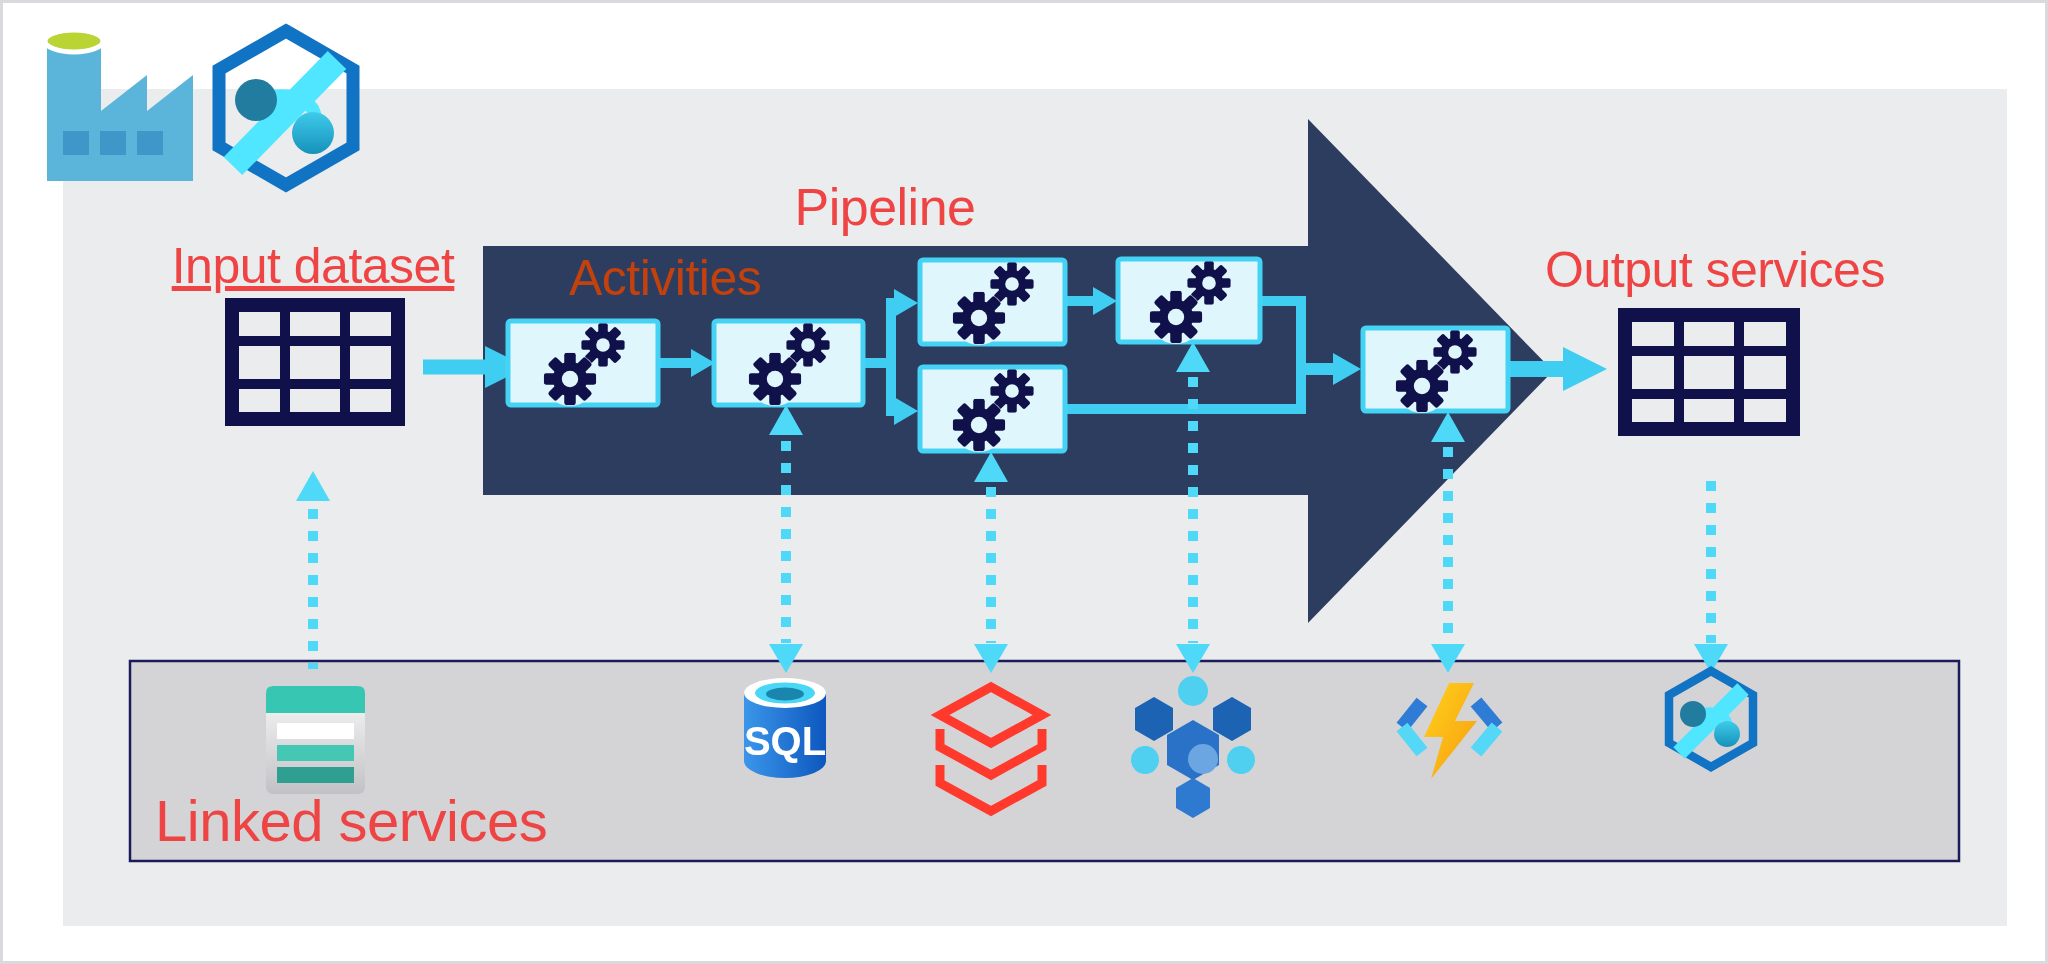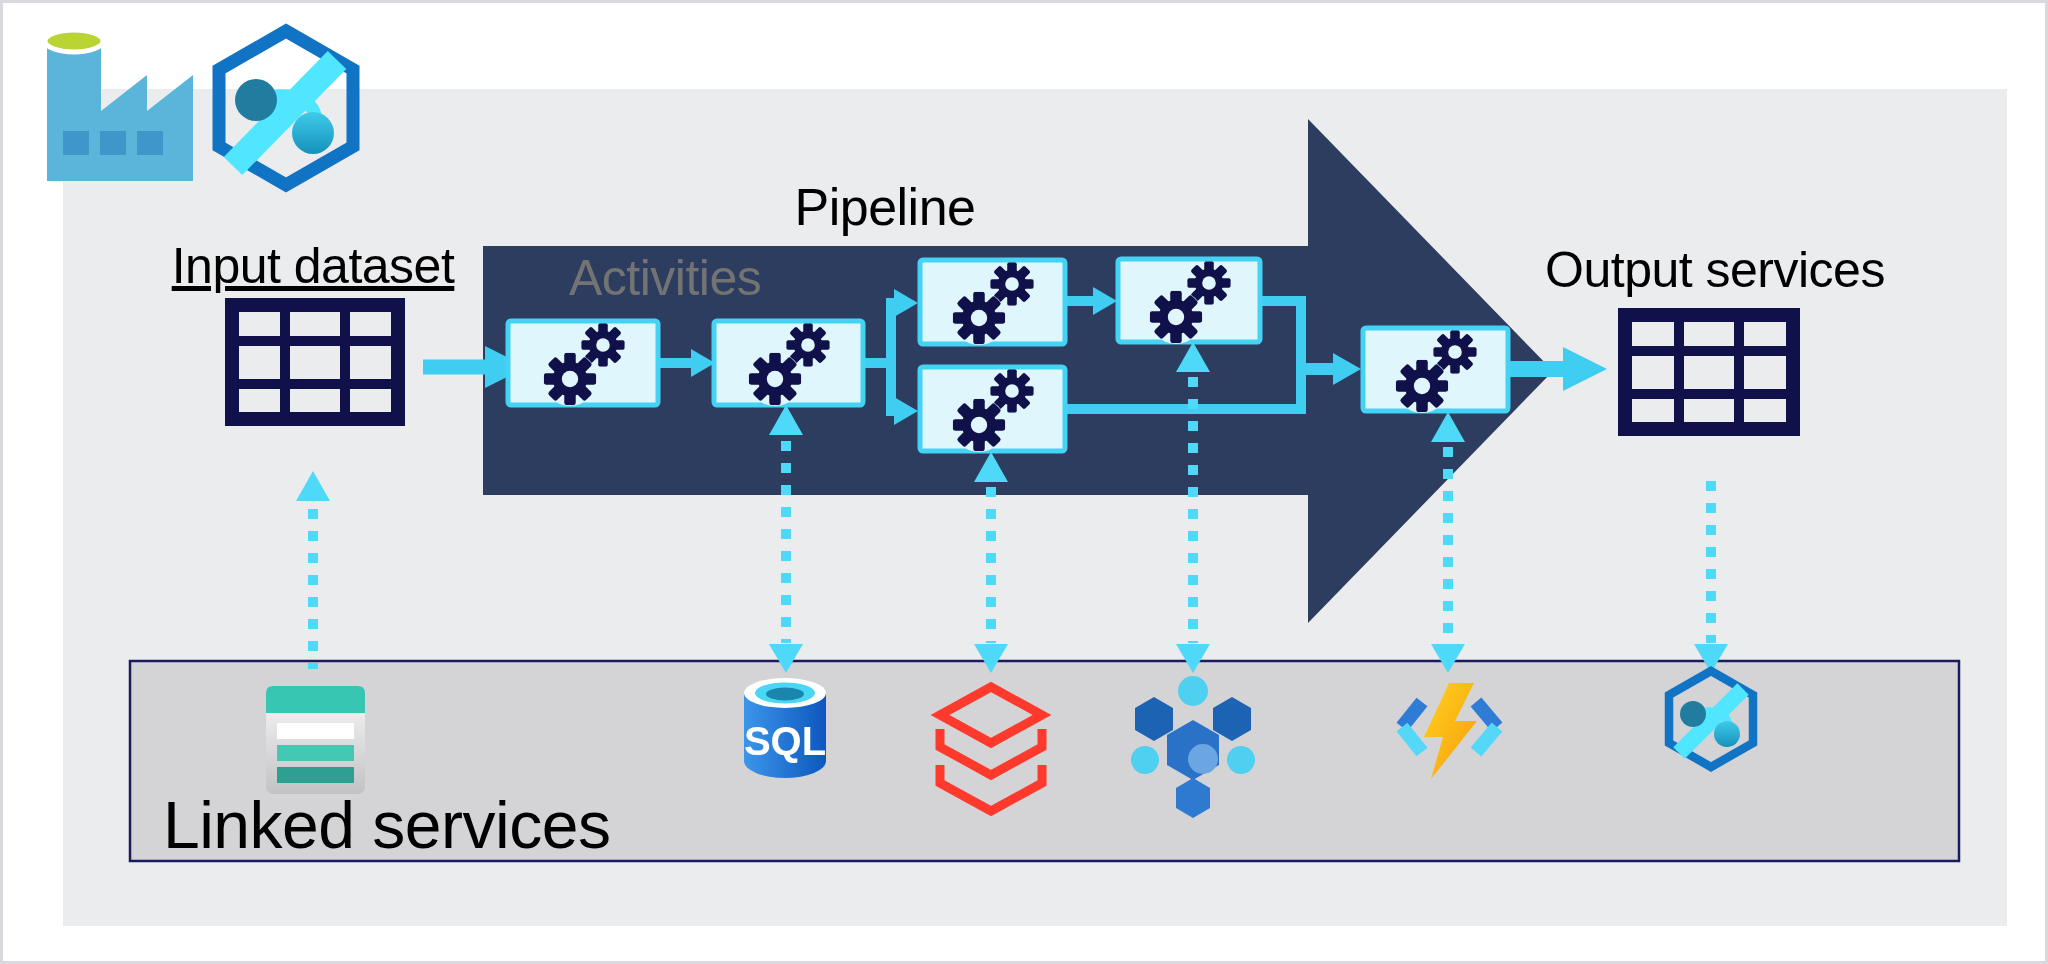--- a/index.html
+++ b/index.html
@@ -1,21 +1,21 @@
 <!DOCTYPE html>
 <html><head>
 <meta charset="utf-8">
 <style>
   html,body{margin:0;padding:0;background:#fff;}
   #canvas{
     position:relative;width:2048px;height:964px;background:#ffffff;
     font-family:"Liberation Sans",sans-serif;overflow:hidden;
     box-sizing:border-box;border:3px solid #d9d9de;
   }
-  .lbl{position:absolute;color:#000000;letter-spacing:-0.5px;line-height:1.1;}
+  .lbl{position:absolute;color:#ef4444;letter-spacing:-0.5px;line-height:1.1;}
   .lbl.center{text-align:center;}
   #diagram{position:absolute;left:0;top:0;}
 </style>
 </head>
 <body>
 
 <div id="canvas">
 
 <svg id="diagram" width="2048" height="964" viewBox="0 0 2048 964">
   <defs>
@@ -235,17 +235,17 @@
     <polygon points="1708,668 1750,692 1750,740 1708,764 1666,740 1666,692" fill="none" stroke="#1173c4" stroke-width="8.5"></polygon>
     <line x1="1740" y1="686" x2="1676" y2="750" stroke="#50e6ff" stroke-width="16"></line>
     <path d="M1690,711 C 1713,704 1731,712 1724,731" fill="none" stroke="#50e6ff" stroke-width="8"></path>
     <circle cx="1690" cy="711" r="13" fill="#217ca0"></circle>
     <circle cx="1724" cy="731" r="13" fill="url(#adfBallGrad)"></circle>
   </g>
 </svg>
 
 <div class="lbl center" style="left:770px;top:176px;width:224px;font-size:52px;">Pipeline</div>
 <div class="lbl center" style="left:130px;top:236px;width:360px;font-size:50px;text-decoration:underline;">Input dataset</div>
-<div class="lbl" style="left:566px;top:248px;font-size:50px;color:#737373;">Activities</div>
+<div class="lbl" style="left:566px;top:248px;font-size:50px;color:#c2410c;">Activities</div>
 <div class="lbl center" style="left:1532px;top:240px;width:360px;font-size:50px;">Output services</div>
-<div class="lbl" style="left:152px;top:786px;font-size:66px;margin-left:8px;">Linked services</div>
+<div class="lbl" style="left:152px;top:786px;font-size:58px;">Linked services</div>
 
 </div>
 
 </body></html>

